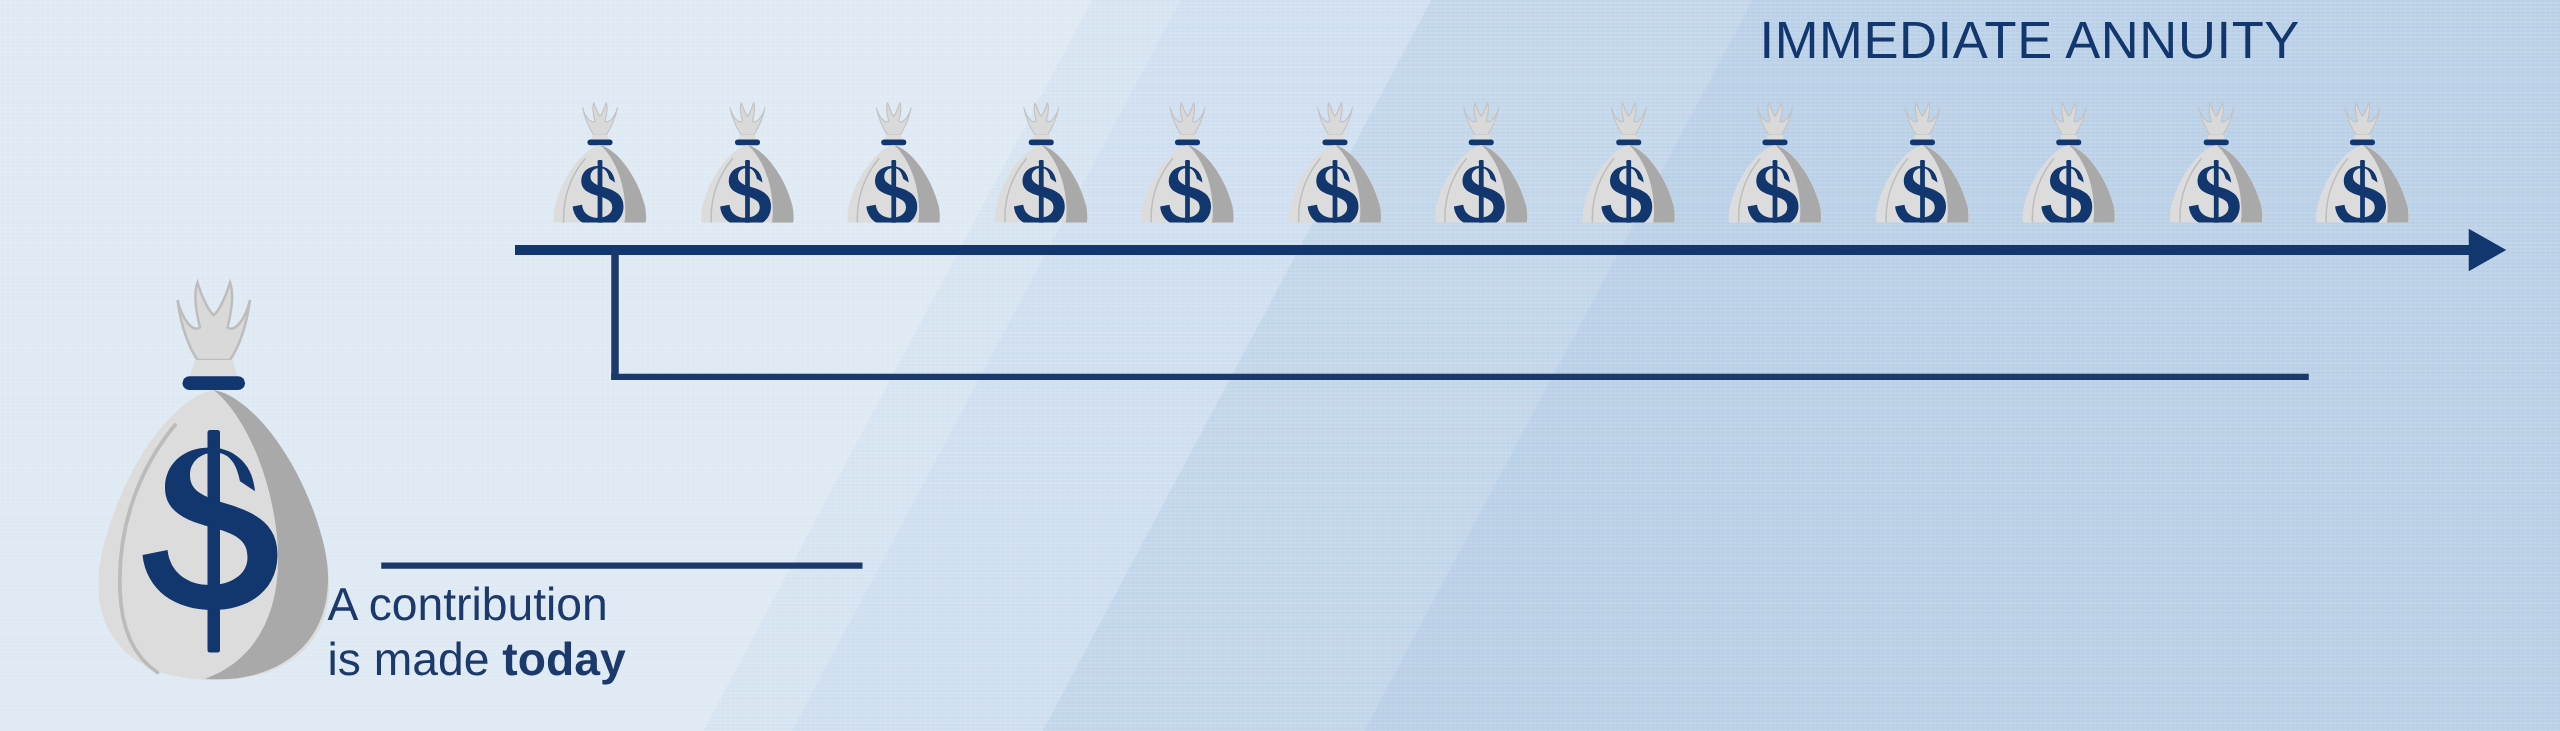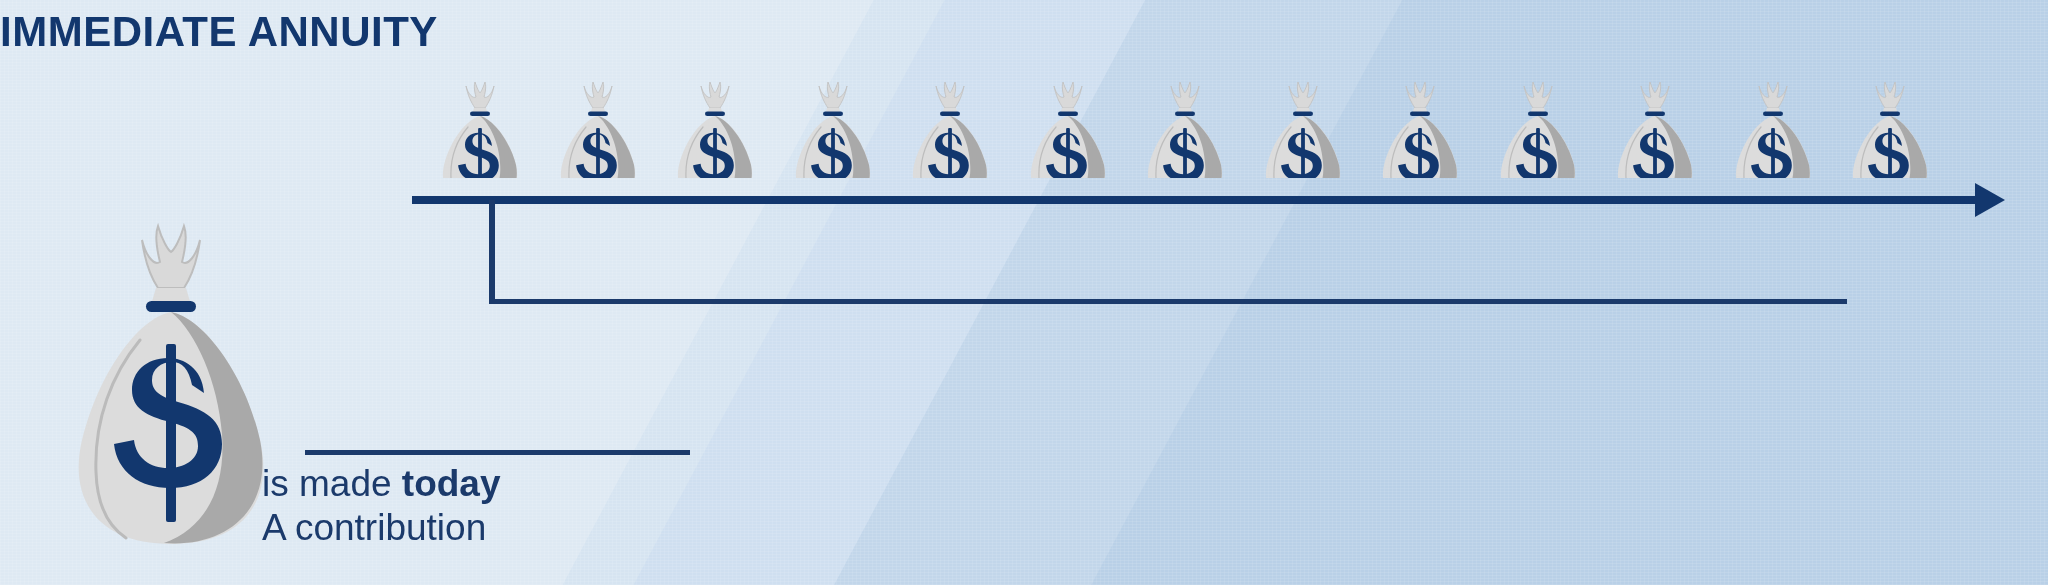--- a/index.html
+++ b/index.html
@@ -76,23 +76,23 @@
       repeating-linear-gradient(90deg, rgba(255,255,255,.18) 0 1px, rgba(255,255,255,0) 1px 4px);
     pointer-events: none;
   }
 
   
   .title {
     position: absolute;
     left: 0;
     top: 8px;
     width: 1840px;
-    text-align: left;
+    text-align: right;
     font-size: 42px;
-    font-weight: bold;
+    font-weight: normal;
     letter-spacing: .5px;
     color: #12376e;
     font-family: "Liberation Sans", sans-serif;
   }
 
   
   .bag-row {
     position: absolute;
     left: 420px;
     top: 82px;
@@ -560,17 +560,17 @@
                  C 152 238, 138 246, 122 246 C 104 246, 90 236, 88 218
                  L 68 222 C 71 250, 94 266, 124 266 C 156 266, 176 248, 176 222
                  C 176 198, 160 188, 132 180 C 112 174, 106 168, 106 158
                  C 106 147, 115 140, 126 140 C 136 140, 143 147, 146 163 Z"></path>
       </g>
     </svg>
   </div>
 
   <div class="cap-rule"></div>
   <div class="caption">
+    <div>A contribution</div>
     <div><span>is made </span><b>today</b></div>
-    <div>A contribution</div>
   </div>
 
 </div>
 
 </body></html>

